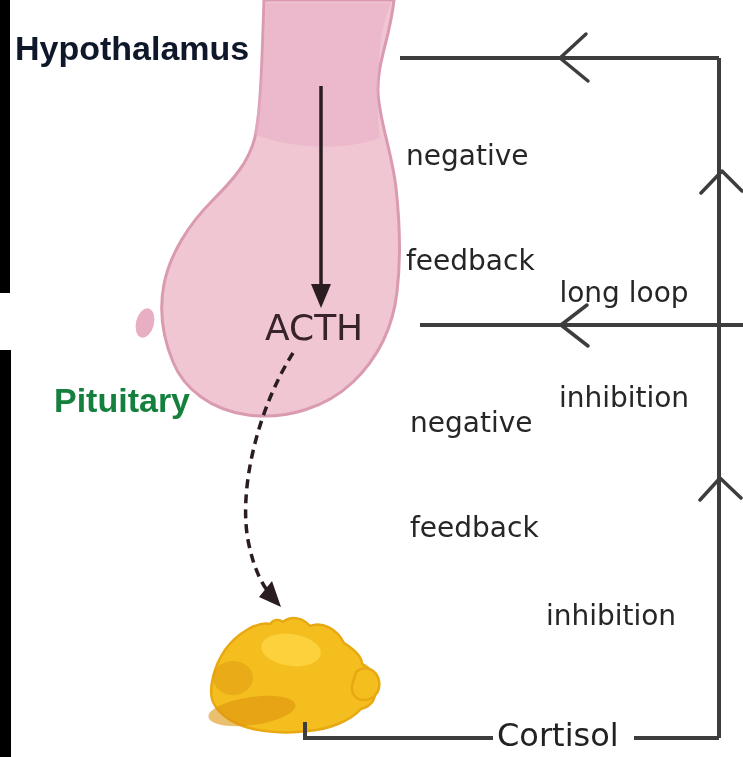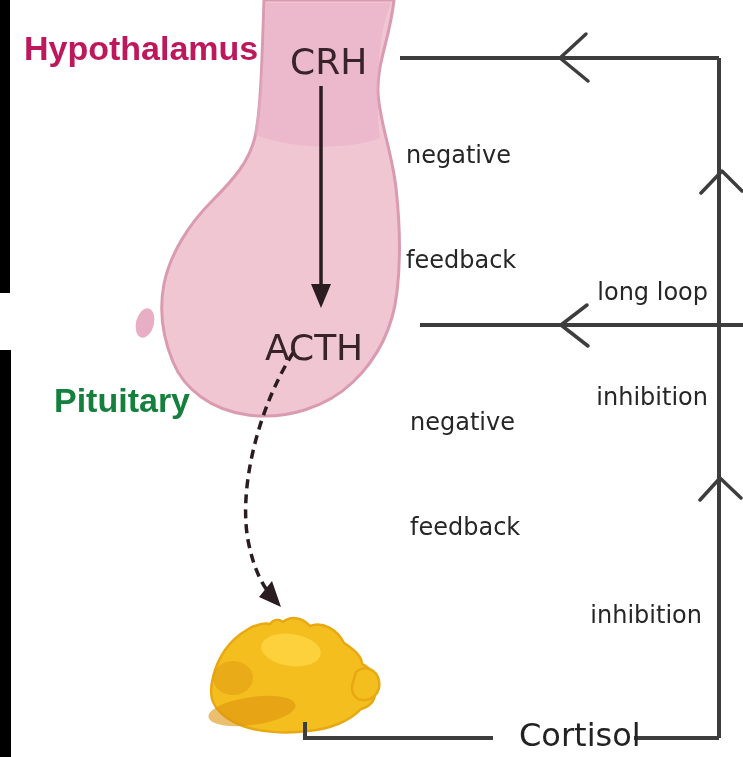--- a/index.html
+++ b/index.html
@@ -16,26 +16,26 @@
   .organ-label{
     font-family:"Liberation Sans", sans-serif;
     font-weight:bold;font-size:34px;line-height:38px;color:#0a0a0a;
   }
   .hormone-label{
     font-family:"DejaVu Sans", sans-serif;
     font-size:36px;line-height:40px;color:#38232b;font-weight:500;
   }
   .anno{
     font-family:"DejaVu Sans", sans-serif;
-    font-size:24px;line-height:35px;color:#262626;
+    font-size:28px;line-height:35px;color:#262626;
   }
-  .anno.right{text-align:right;}
+  .anno.right{text-align:center;}
   .cortisol{
     font-family:"DejaVu Sans", sans-serif;
-    font-size:32px;line-height:36px;color:#222222;margin-left:22px;
+    font-size:32px;line-height:36px;color:#222222;
   }
   .line{stroke:#3d3d3d;}
   .hline{stroke-width:4;fill:none;}
   .chev{stroke-width:3.5;fill:none;stroke-linecap:round;stroke-linejoin:round;}
 </style>
 </head>
 <body>
 
 <div id="stage">
 
@@ -102,25 +102,24 @@
       <polyline class="chev" points="701,193 722,171 742,191"></polyline>
       <polyline class="chev" points="700,500 720,478 741,498"></polyline>
       <path class="hline" d="M 305,722 V 738 H 493"></path>
       <path class="hline" d="M 634,738 H 719"></path>
     </g>
   </svg>
 
   <div class="bar" style="top:0;width:10px;height:293px;"></div>
   <div class="bar" style="top:350px;width:11px;height:407px;"></div>
 
-  <div class="txt organ-label" style="left: 24px; top: 29px; color: #be185d;">Hypothalamus</div>
+  <div class="txt organ-label" style="left: 15px; top: 29px; color: #0f172a;">Hypothalamus</div>
   <div class="txt organ-label" style="left: 54px; top: 381px; color: #15803d;">Pituitary</div>
 
-  <div class="txt hormone-label" style="left:290px;top:42px;">CRH</div>
-  <div class="txt hormone-label" style="left:265px;top:308px;margin-top:20px;">ACTH</div>
+  <div class="txt hormone-label" style="left:265px;top:308px;">ACTH</div>
   <div class="txt cortisol" style="left:497px;top:717px;">Cortisol</div>
 
   <div class="txt anno" style="left:406px;top:68px;">
     <div>negative</div>
     <div>feedback</div>
   </div>
 
   <div class="txt anno right" style="left:540px;top:205px;width:168px;">
     <div>long loop</div>
     <div>inhibition</div>

